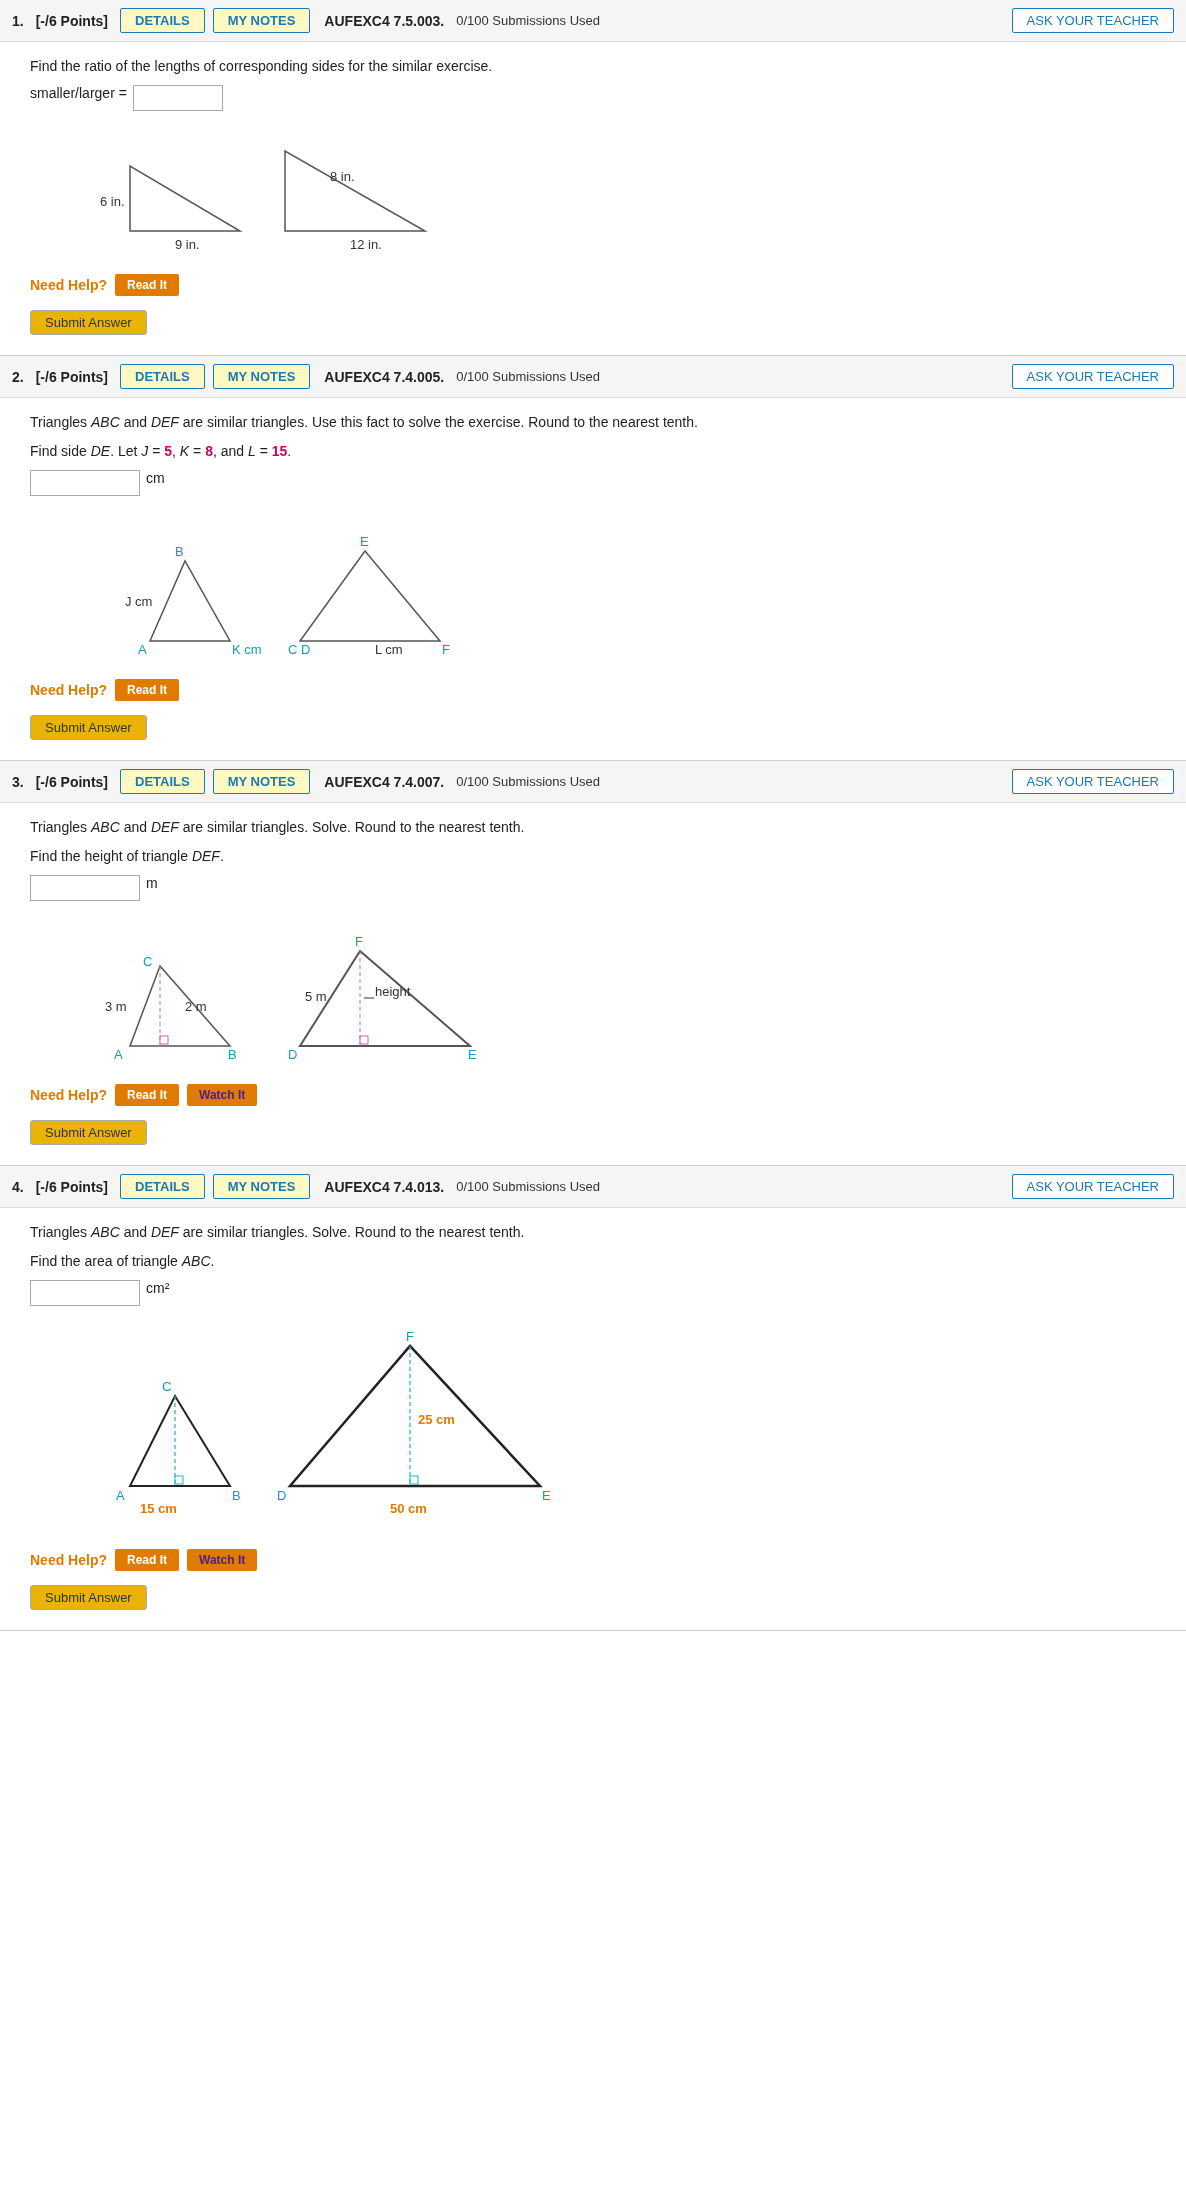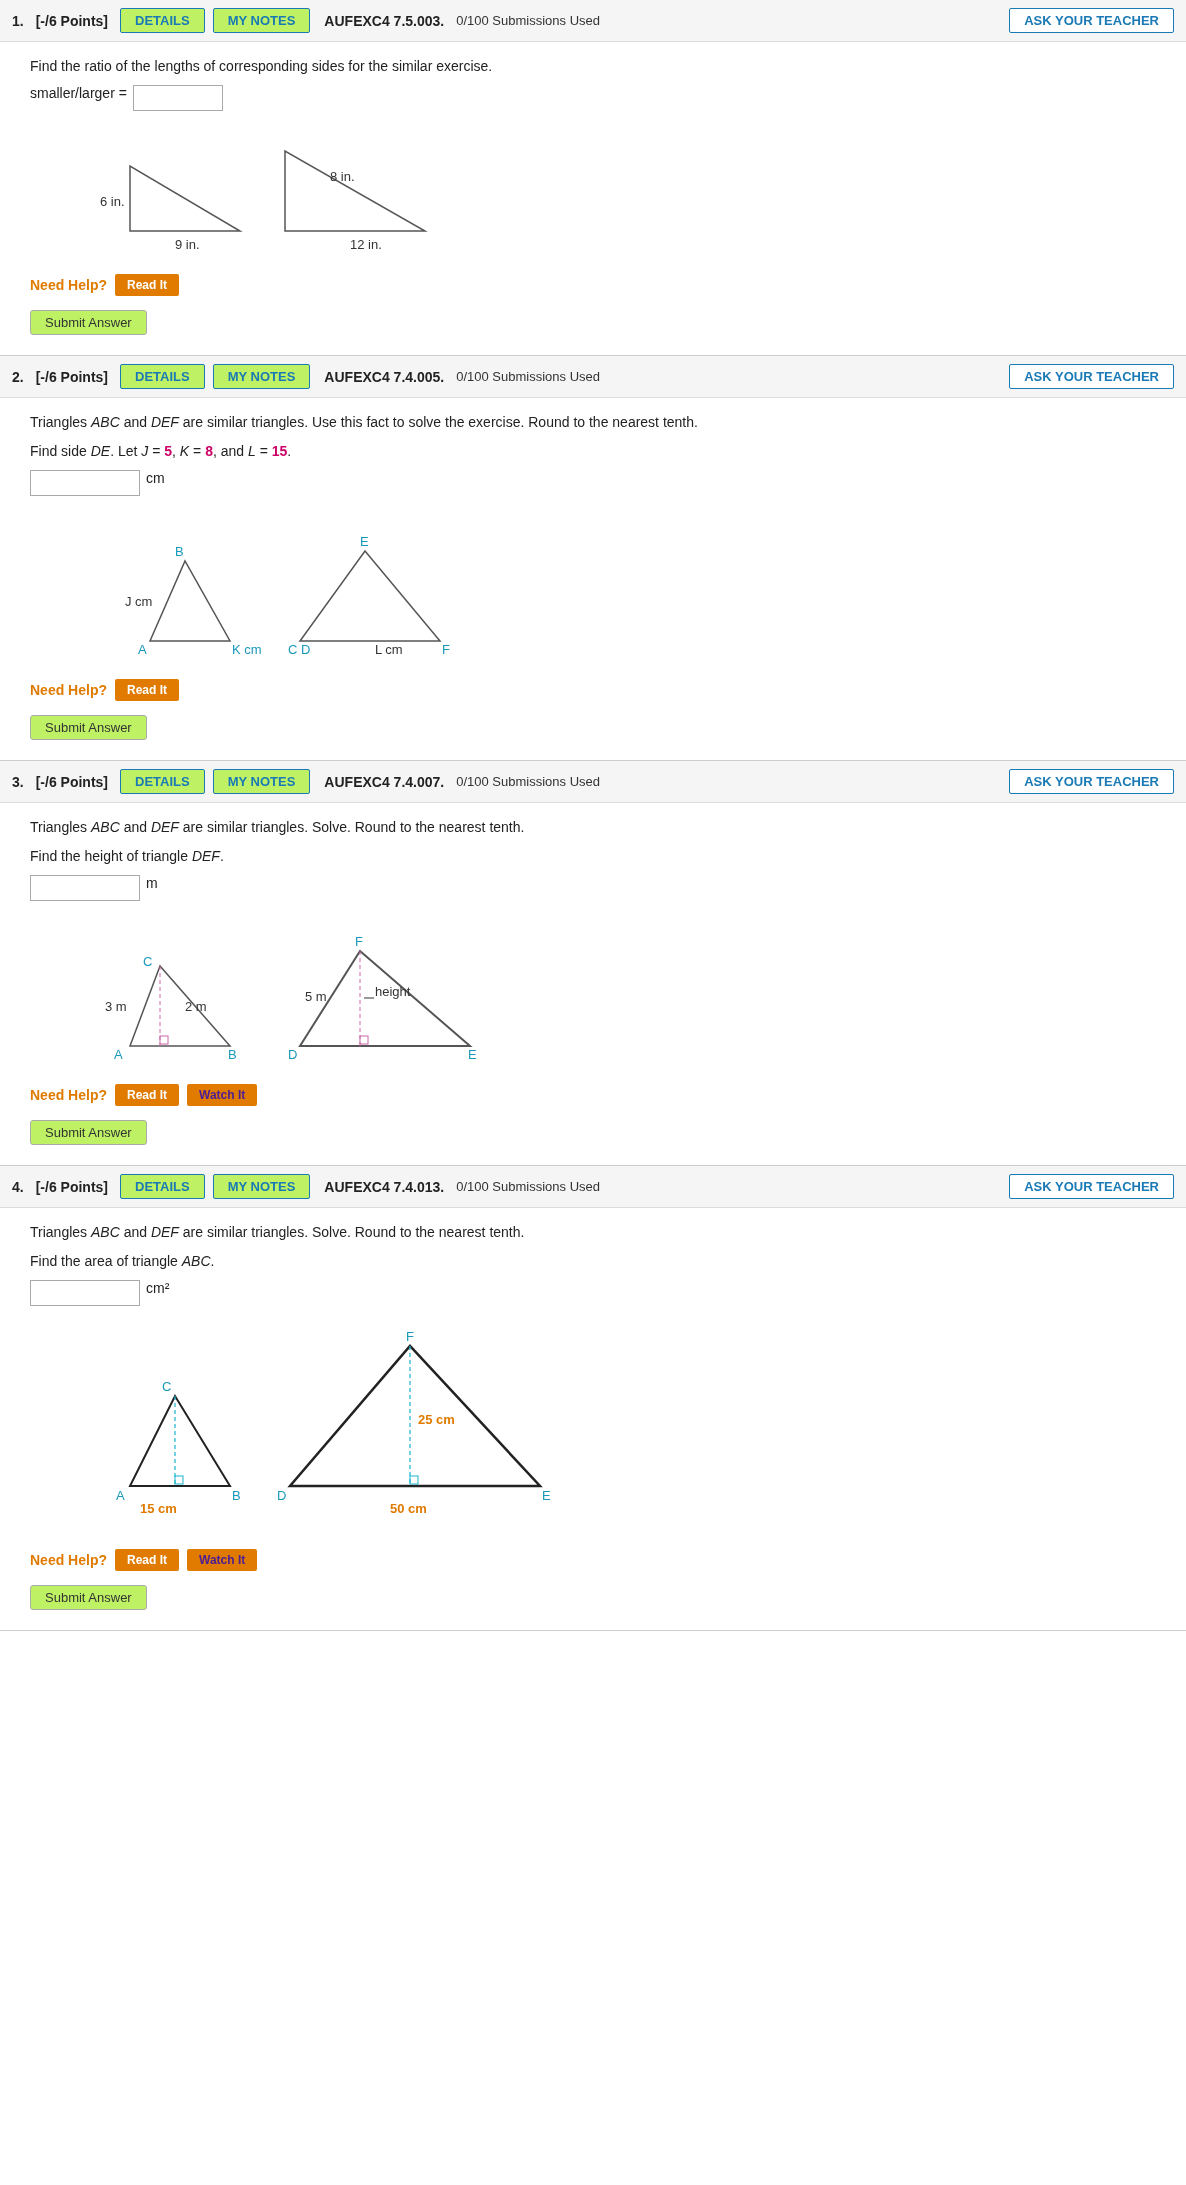--- a/index.html
+++ b/index.html
@@ -29,21 +29,21 @@
     .question-number {
       font-weight: bold;
       font-size: 14px;
       margin-right: 4px;
       white-space: nowrap;
     }
 
     .btn-details, .btn-mynotes {
       border: 1.5px solid #1a7ab5;
       color: #1a7ab5;
-      background: #bef264;
+      background: #fef9c3;
       padding: 4px 14px;
       font-size: 13px;
       font-weight: bold;
       cursor: pointer;
       border-radius: 2px;
     }
 
     .question-code {
       font-weight: bold;
       font-size: 14px;
@@ -56,21 +56,21 @@
       margin-left: 4px;
     }
 
     .btn-ask-teacher {
       margin-left: auto;
       border: 1.5px solid #1a7ab5;
       color: #1a7ab5;
       background: #fff;
       padding: 4px 14px;
       font-size: 13px;
-      font-weight: bold;
+      font-weight: normal;
       cursor: pointer;
       border-radius: 2px;
       white-space: nowrap;
     }
 
     .question-body {
       padding: 14px 30px 10px 30px;
     }
 
     .question-text {
@@ -136,21 +136,21 @@
       border: none;
       padding: 4px 12px;
       font-size: 12px;
       font-weight: bold;
       cursor: pointer;
       border-radius: 2px;
     }
 
     .btn-submit {
       border: 1px solid #aaa;
-      background: #bef264;
+      background: #eab308;
       color: #333;
       padding: 4px 14px;
       font-size: 13px;
       cursor: pointer;
       border-radius: 3px;
       margin-top: 6px;
     }
 
     svg text {
       font-family: Arial, sans-serif;

